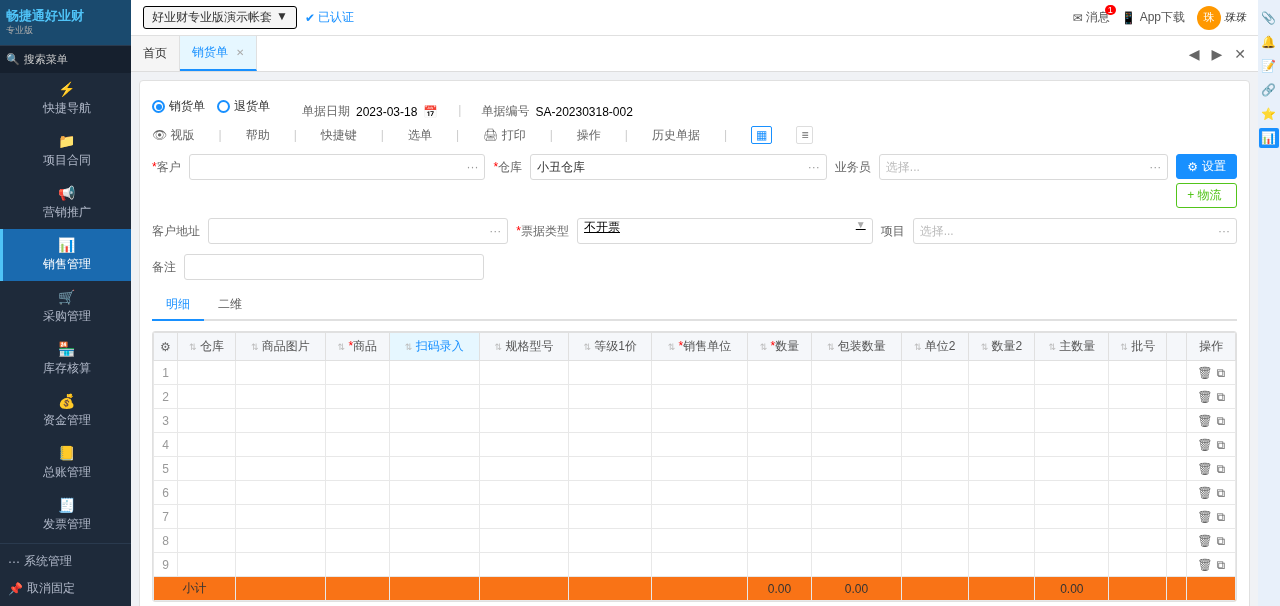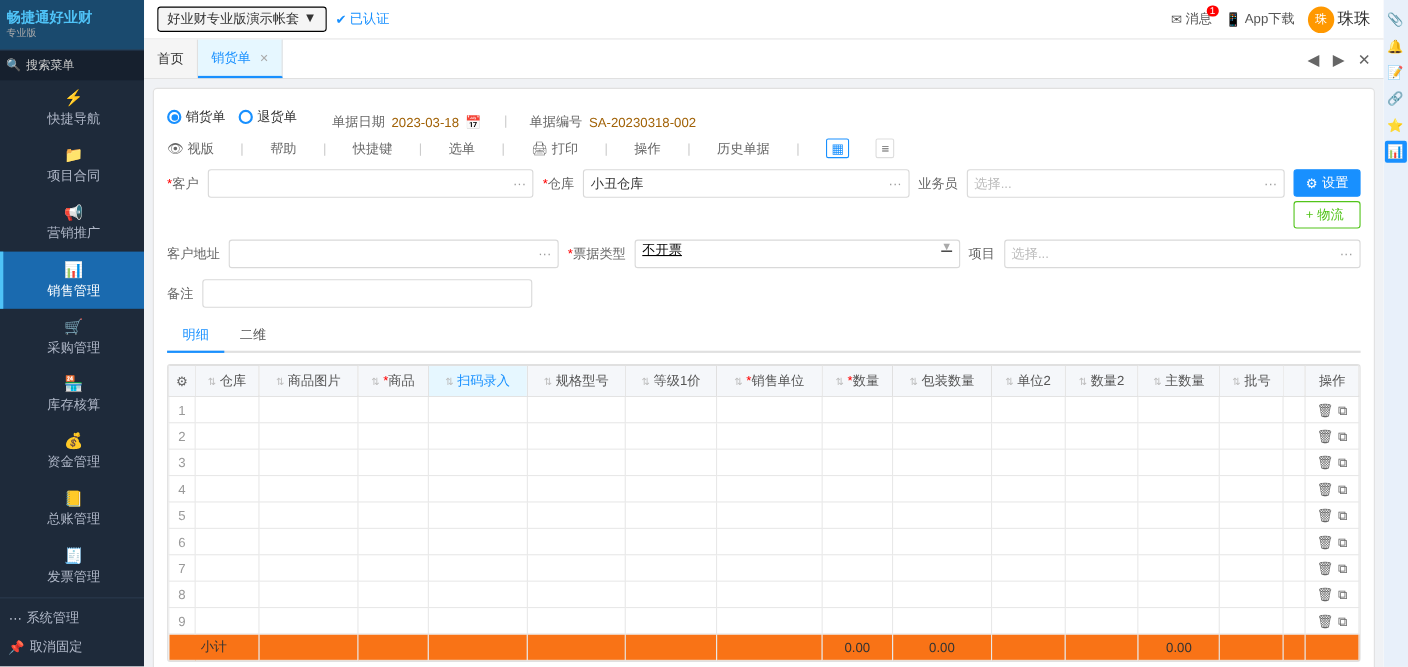--- a/index.html
+++ b/index.html
@@ -26,21 +26,21 @@
 
     
     .topbar { height: 36px; background: #fff; display: flex; align-items: center; padding: 0 12px; border-bottom: 1px solid #e0e0e0; gap: 8px; justify-content: space-between; flex-shrink: 0; }
     .topbar-left { display: flex; align-items: center; gap: 8px; }
     .topbar-company { display: flex; align-items: flex-start; gap: 4px; background: #f5f5f5; border: 1px solid #000000; border-radius: 3px; padding: 2px 8px; cursor: pointer; color: #333; font-size: 12px; }
     .topbar-verified { display: flex; align-items: center; gap: 3px; color: #1890ff; font-size: 12px; }
     .topbar-right { display: flex; align-items: center; gap: 12px; }
     .topbar-btn { display: flex; align-items: center; gap: 3px; color: #555; cursor: pointer; font-size: 12px; position: relative; }
     .topbar-badge { background: red; color: #fff; border-radius: 8px; font-size: 9px; padding: 0 3px; position: absolute; top: -4px; right: -6px; }
     .topbar-avatar { width: 24px; height: 24px; border-radius: 50%; background: #ff9800; display: flex; align-items: center; justify-content: center; color: #fff; font-size: 11px; }
-    .topbar-username { color: #333; font-size: 15px; }
+    .topbar-username { color: #333; font-size: 11px; font-style: italic; }
 
     
     .tabbar { height: 36px; background: #fff; display: flex; align-items: stretch; border-bottom: 1px solid #ddd; flex-shrink: 0; padding-left: 0; }
     .tab-item { display: flex; align-items: center; padding: 0 12px; cursor: pointer; color: #555; border-right: 1px solid #e0e0e0; font-size: 12px; gap: 4px; white-space: nowrap; }
     .tab-item.home { color: #333; background: #f5f5f5; }
     .tab-item.active { background: #e6f7ff; color: #1890ff; border-bottom: 2px solid #1890ff; }
     .tab-close { color: #aaa; font-size: 10px; margin-left: 4px; }
     .tabbar-right { margin-left: auto; display: flex; align-items: center; padding: 0 8px; gap: 4px; }
     .tabbar-nav-btn { cursor: pointer; color: #666; font-size: 14px; padding: 2px 4px; }
 
@@ -49,21 +49,21 @@
 
     
     .form-card { background: #fff; border: 1px solid #e0e0e0; border-radius: 4px; padding: 12px; display: flex; flex-direction: column; gap: 10px; }
     .radio-group { display: flex; align-items: center; gap: 12px; }
     .radio-item { display: flex; align-items: center; gap: 4px; cursor: pointer; color: #333; }
     .radio-dot { width: 13px; height: 13px; border-radius: 50%; border: 2px solid #1890ff; display: flex; align-items: center; justify-content: center; }
     .radio-dot.checked::after { content: ''; width: 6px; height: 6px; border-radius: 50%; background: #1890ff; display: block; }
     .form-meta { display: flex; align-items: flex-start; gap: 16px; margin-left: 16px; margin-top: 10px; }
     .meta-item { display: flex; align-items: center; gap: 6px; color: #555; }
     .meta-label { color: #666; }
-    .meta-value { color: #a16207; font-weight: 500; }
+    .meta-value { color: #000000; font-weight: 500; }
     .meta-icon { color: #aaa; cursor: pointer; }
 
     
     .fields-row { display: flex; align-items: flex-start; gap: 8px; }
     .field-group { display: flex; align-items: center; flex: 1; gap: 4px; }
     .field-label { color: #666; white-space: nowrap; font-size: 12px; padding-right: 4px; }
     .field-required { color: red; }
     .field-input { flex: 1; height: 26px; border: 1px solid #d9d9d9; border-radius: 3px; padding: 0 6px; font-size: 12px; color: #333; background: #fff; display: flex; align-items: center; justify-content: space-between; }
     .field-dots { color: #999; cursor: pointer; }
     .select-field { display: flex; align-items: flex-start; gap: 10px; flex: 1; height: 26px; border: 1px solid #d9d9d9; border-radius: 3px; padding: 0 6px; background: #fff; text-decoration: underline; }

